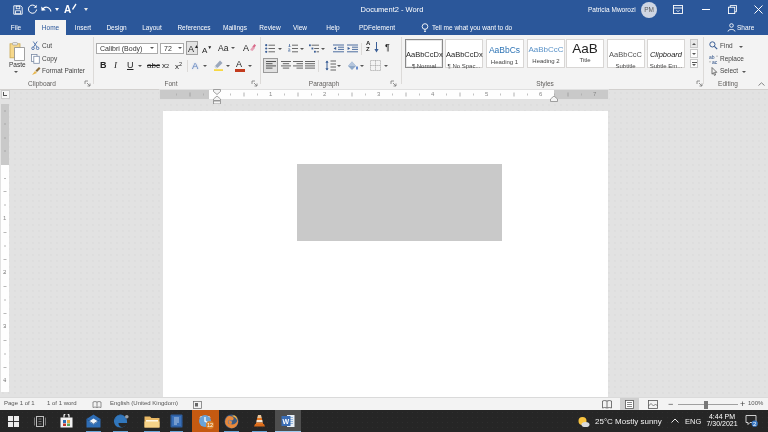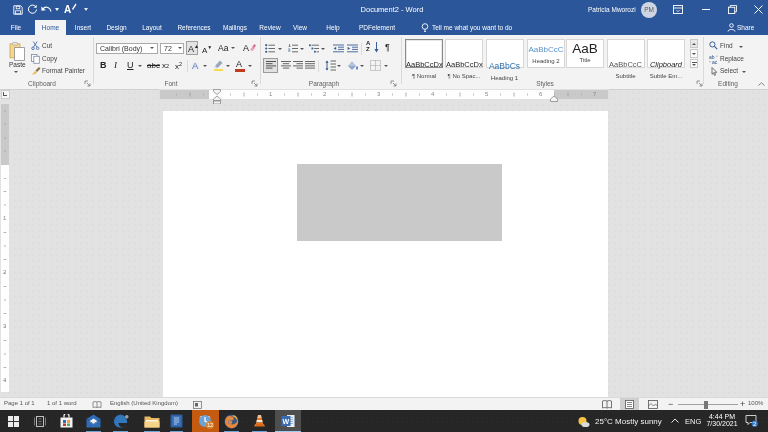--- a/index.html
+++ b/index.html
@@ -19,21 +19,21 @@
 #hometab { position:absolute; left:35px; top:0; width:31px; height:15px; line-height:16px; background:#f3f3f3; color:#2b579a; font-size:6.5px; text-align:center; }
 
 
 #ribbon { position:absolute; left:0; top:35px; width:768px; height:55px; background:#f3f3f3; border-bottom:1px solid #d2d0ce; }
 .gdiv { position:absolute; top:2px; height:47px; width:1px; background:#dcdad8; }
 .glabel { position:absolute; top:45px; font-size:6.5px; color:#605e5c; width:80px; text-align:center; }
 .rtext { position:absolute; font-size:6.5px; color:#444; white-space:nowrap; }
 .caret { position:absolute; width:0; height:0; border-left:2.3px solid transparent; border-right:2.3px solid transparent; border-top:2.8px solid #555; }
 .combo { position:absolute; background:#fff; border:1px solid #aaa; font-size:7px; color:#333; }
 .stylebox { position:absolute; top:4px; width:38px; height:29px; background:#fff; border:1px solid #d8d6d4; text-align:center; }
-.stylebox .big { font-size:7.5px; margin-top:20px; color:#222; }
+.stylebox .big { font-size:7.5px; margin-top:10px; color:#222; }
 .stylebox .nm { font-size:6px; margin-top:4px; color:#444; }
 
 
 #hruler { position:absolute; left:160px; top:90px; width:448px; height:9px; background:#c9c9c9; box-shadow:0 0 0 1px #e0e0e0; }
 #hrulerwhite { position:absolute; left:49px; top:0; width:345px; height:9px; background:#fefefe; }
 .rnum { position:absolute; top:1px; font-size:6px; color:#888; }
 #vruler { position:absolute; left:1px; top:104px; width:8px; height:288px; background:#fefefe; }
 #vrulergray { position:absolute; left:0; top:0; width:8px; height:61px; background:#c9c9c9; }
 
 
@@ -289,21 +289,21 @@
 
   <div class="stylebox" style="left:405px;border:1px solid #8a8a8a;box-shadow:inset 0 0 0 1px #e8e8e8">
     <div class="big">AaBbCcDx</div>
         <div class="nm">¶ Normal</div>
   </div>
   <div class="stylebox" style="left:445px">
     <div class="big">AaBbCcDx</div>
         <div class="nm">¶ No Spac...</div>
   </div>
   <div class="stylebox" style="left:485.5px">
-    <div class="big" style="color:#2e74b5;font-size:8.5px;margin-top:21px">AaBbCѕ</div>
+    <div class="big" style="color:#2e74b5;font-size:8.5px;margin-top:5px">AaBbCѕ</div>
         <div class="nm">Heading 1</div>
   </div>
   <div class="stylebox" style="left:527px">
     <div class="big" style="color:#5b93c8;font-size:8px;margin-top:5px">AaBbCcC</div>
         <div class="nm">Heading 2</div>
   </div>
   <div class="stylebox" style="left:566px">
     <div class="big" style="font-size:13.5px;margin-top:1px">AaB</div>
         <div class="nm" style="margin-top:1px">Title</div>
   </div>

